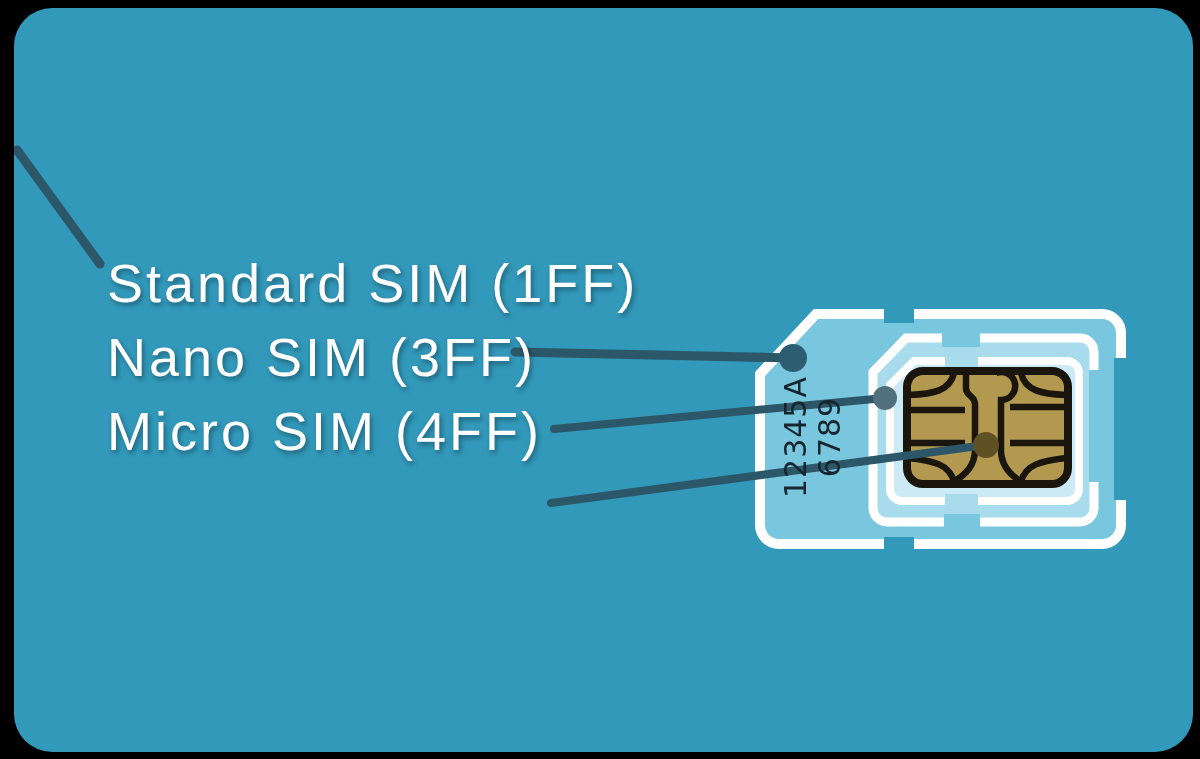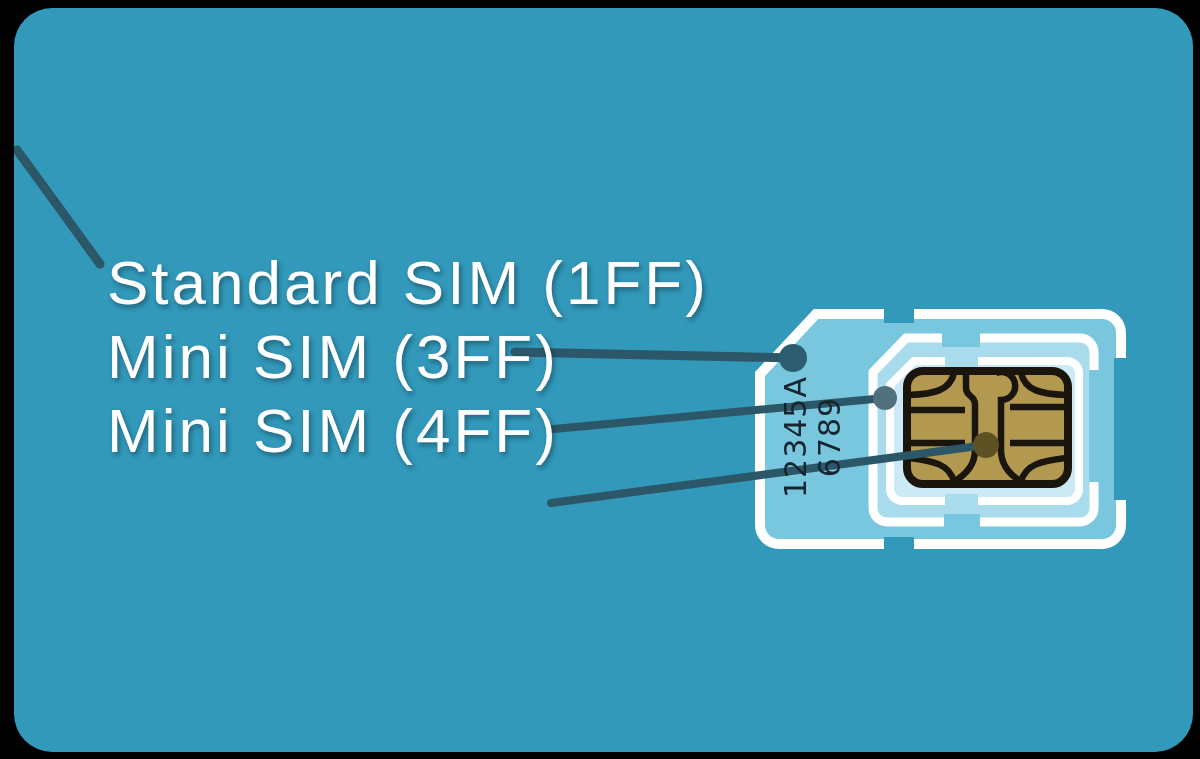--- a/index.html
+++ b/index.html
@@ -32,21 +32,21 @@
     left: 0;
     top: 0;
     width: 1179px;
     height: 744px;
   }
   .labels {
     position: absolute;
     left: 93px;
     top: 238px;
     color: #FFFFFF;
-    font-size: 62px;
+    font-size: 54px;
     letter-spacing: 3px;
     line-height: 74px;
     white-space: nowrap;
     text-shadow: 2px 3px 5px rgba(8, 30, 40, 0.45);
   }
   .card-number {
     position: absolute;
     left: 738px;
     top: 394px;
     width: 124px;
@@ -117,18 +117,18 @@
       <circle cx="972" cy="437" r="13" fill="#5E5224"></circle>
     </svg>
 
     <div class="card-number">
       <div>12345A</div>
       <div>6789</div>
     </div>
 
     <div class="labels">
       <div>Standard SIM (1FF)</div>
-      <div>Mini SIM (3FF)</div>
-      <div>Mini SIM (4FF)</div>
+      <div>Nano SIM (3FF)</div>
+      <div>Micro SIM (4FF)</div>
     </div>
 
   </div>
 </div>
 
 </body></html>

